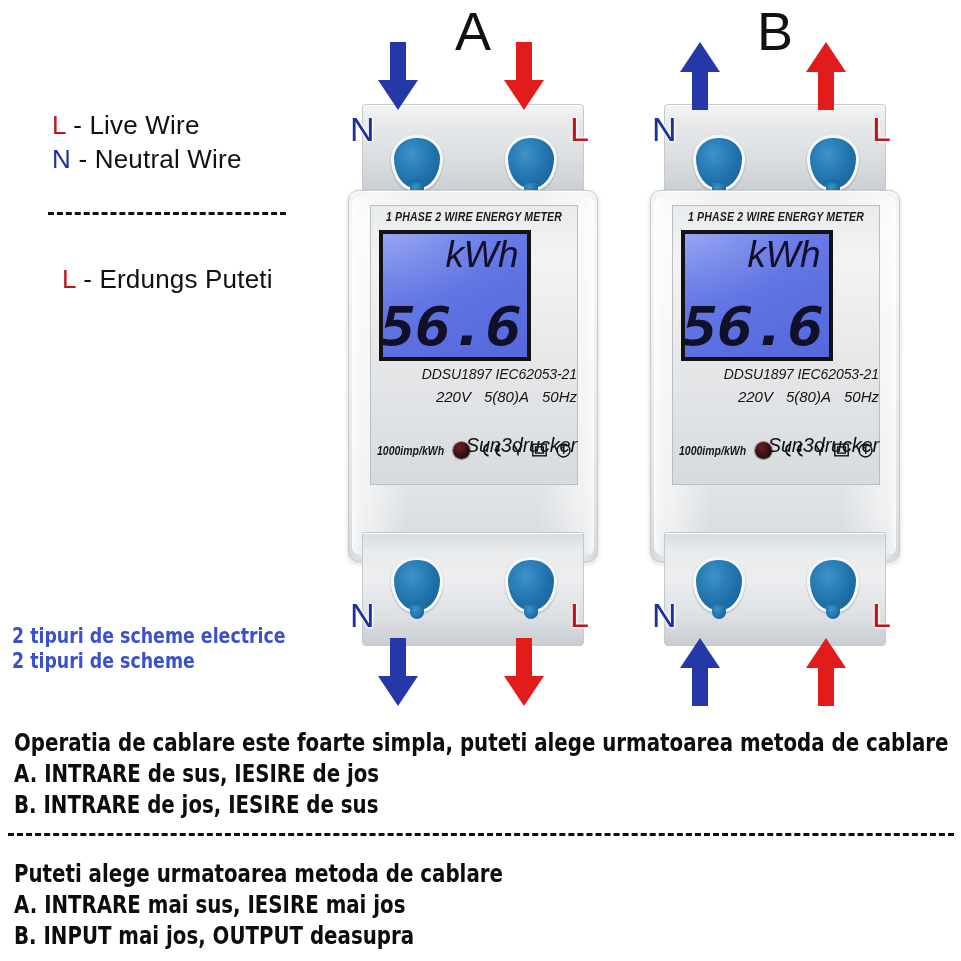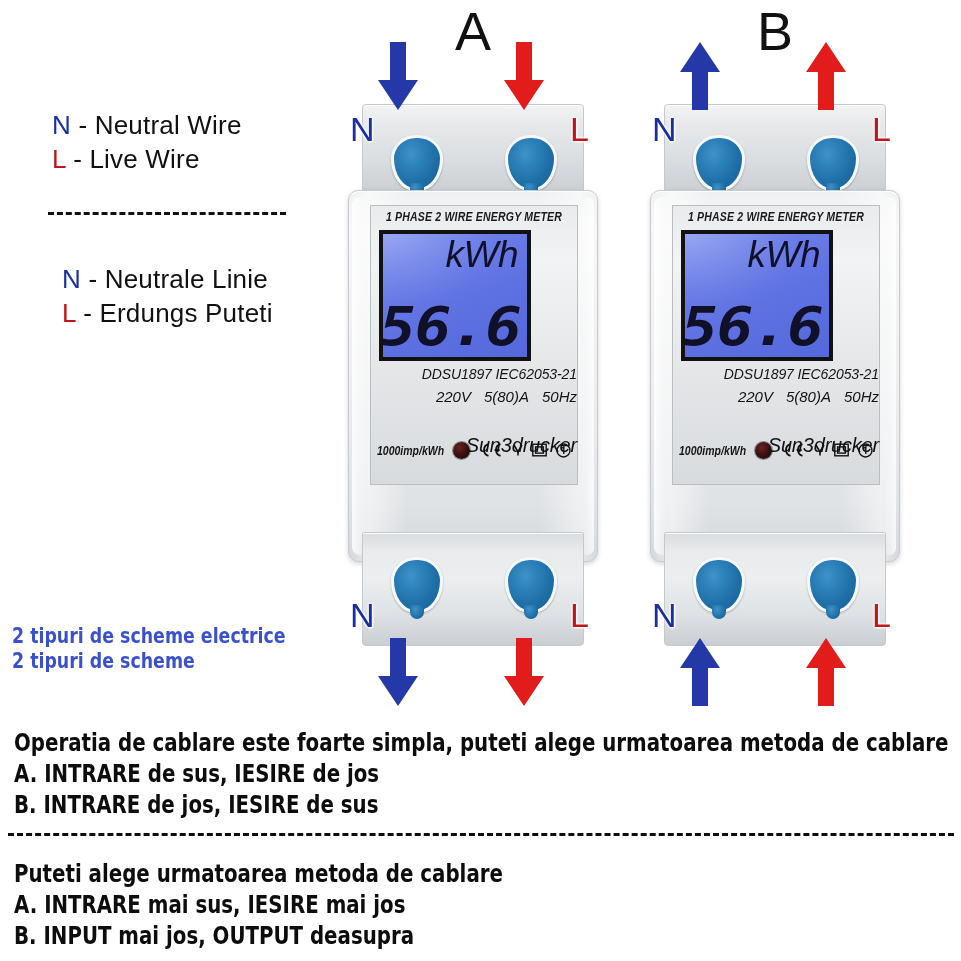--- a/index.html
+++ b/index.html
@@ -337,33 +337,30 @@
     border-top: 3px dashed #0d0d0d;
   }
 </style>
 </head>
 <body>
 
 <div class="stage">
 
   <div class="legend">
     <div class="legend-line">
+      <span class="sym-l">L</span><span> - Live Wire</span>
+    </div>
+    <div class="legend-line">
       <span class="sym-n">N</span><span> - Neutral Wire</span>
     </div>
-    <div class="legend-line">
-      <span class="sym-l">L</span><span> - Live Wire</span>
-    </div>
   </div>
 
   <div class="legend-rule"></div>
 
   <div class="legend2">
-    <div class="legend-line">
-      <span class="sym-n">N</span><span> - Neutrale Linie</span>
-    </div>
     <div class="legend-line">
       <span class="sym-l">L</span><span> - Erdungs Puteti</span>
     </div>
   </div>
 
   <div class="ab-label" style="left:455px; top:4px;">A</div>
 
   <div class="ab-label" style="left:757px; top:4px;">B</div>
 
   <div class="meter" style="left:348px;">

